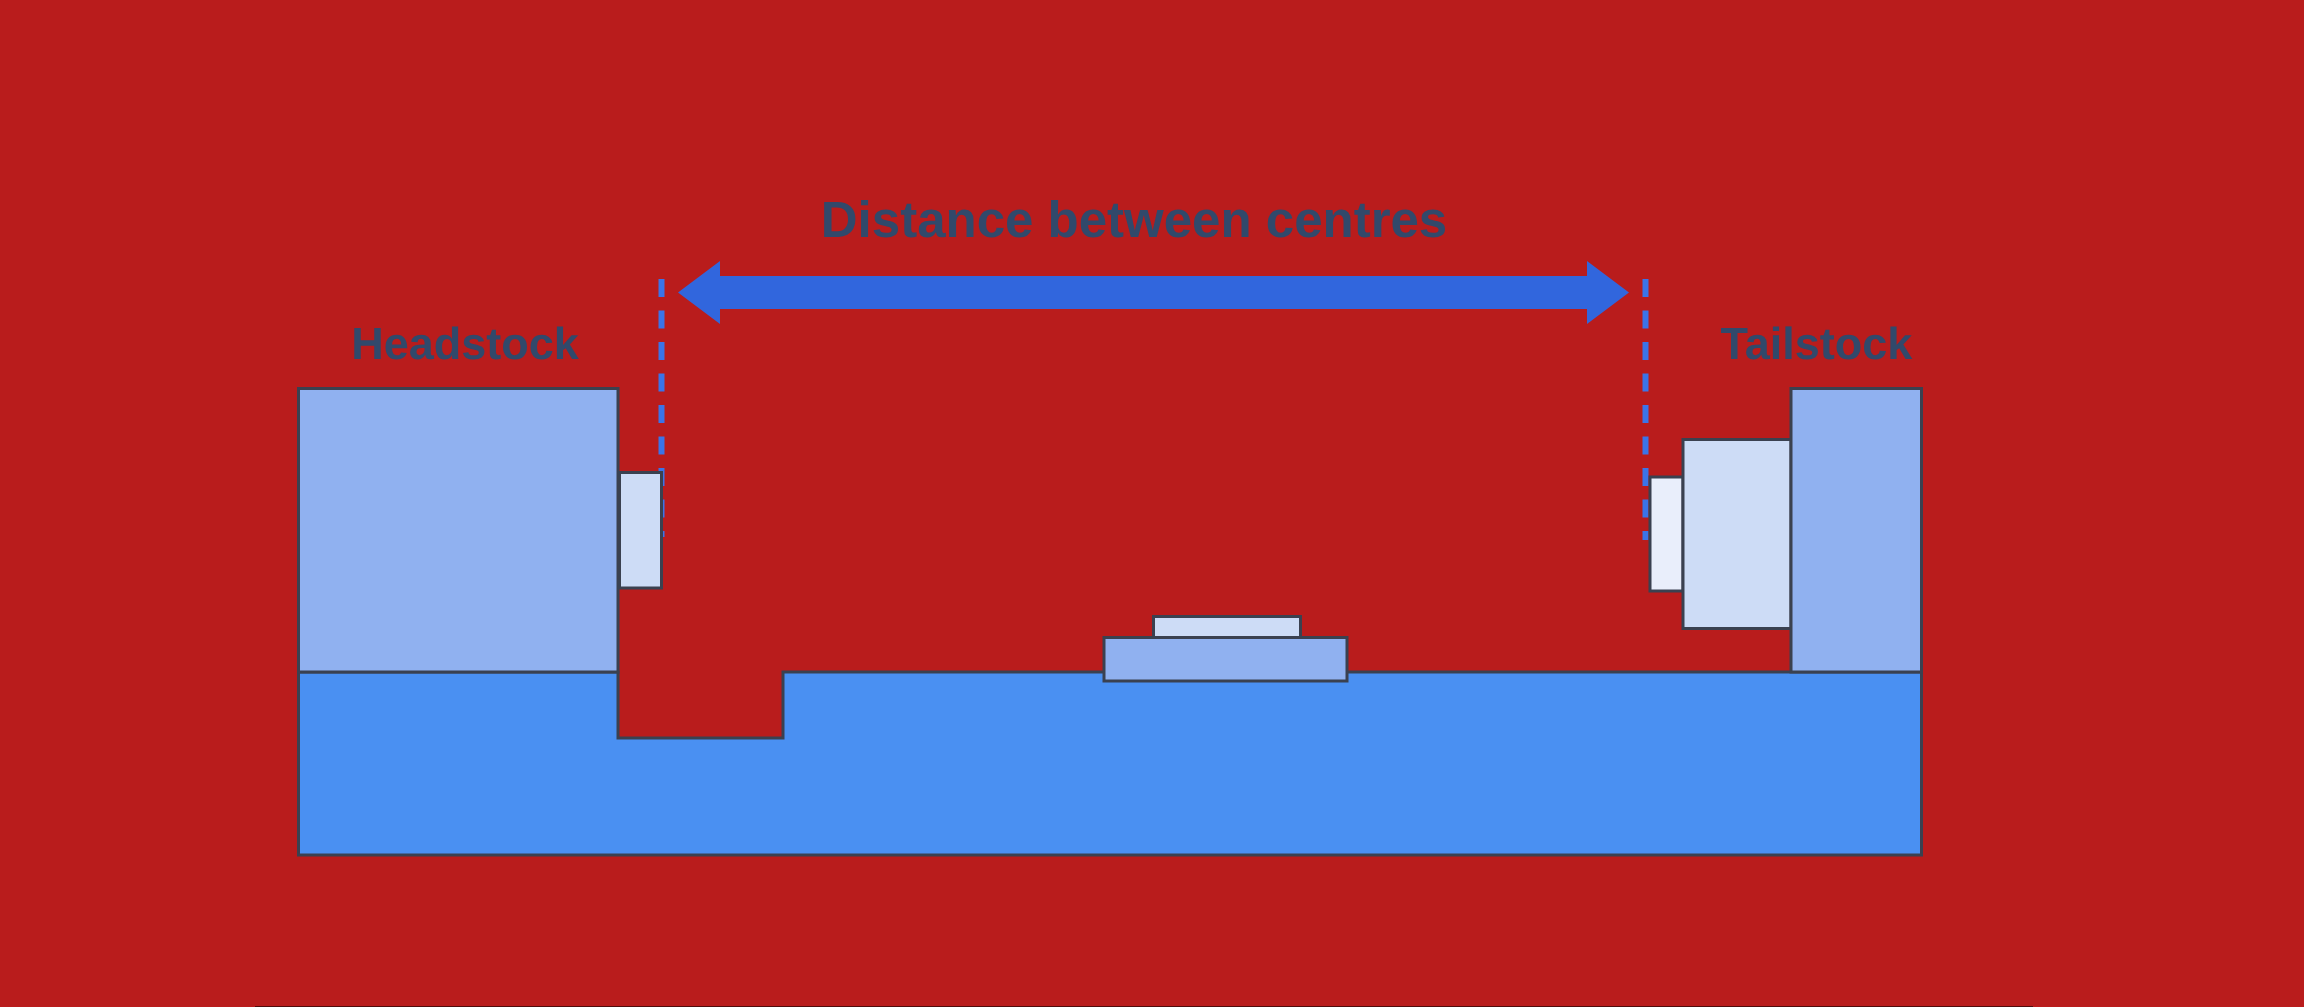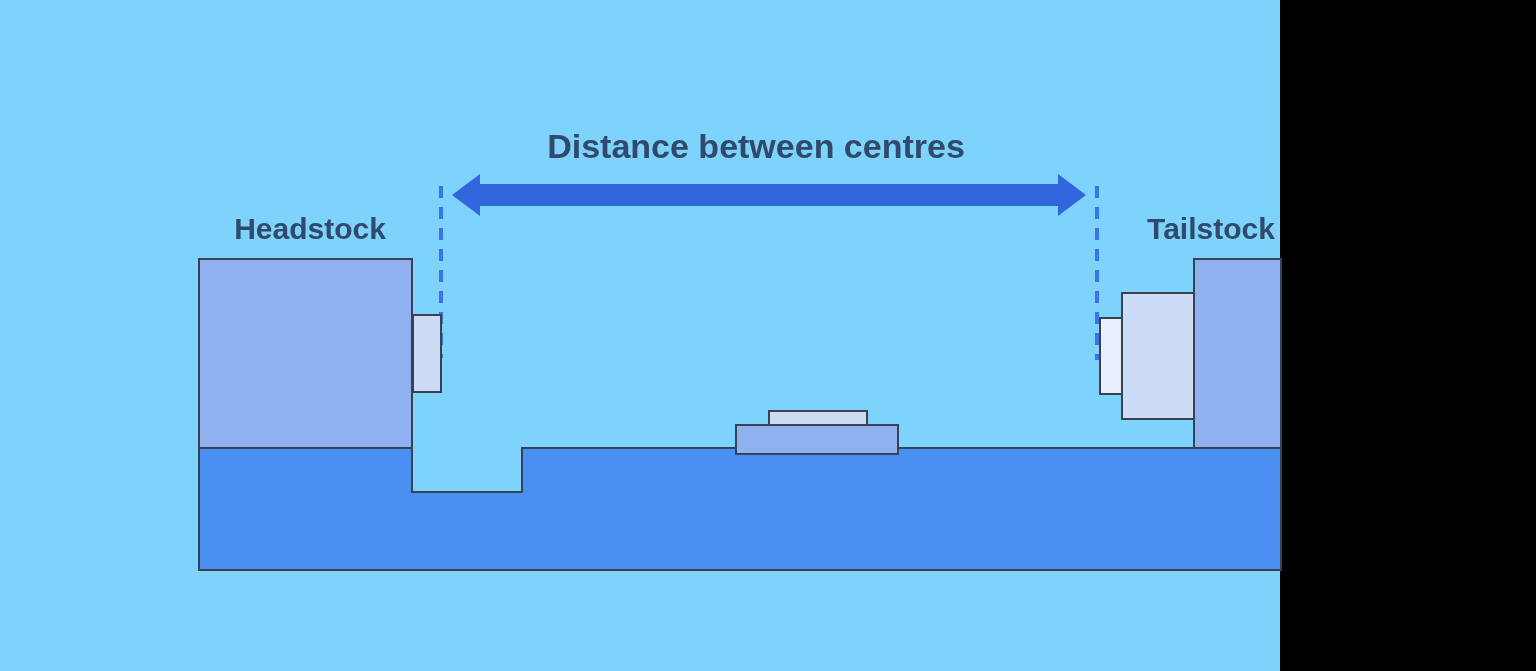--- a/index.html
+++ b/index.html
@@ -6,23 +6,23 @@
     margin: 0;
     padding: 0;
     background: #000000;
     width: 1536px;
     height: 671px;
     overflow: hidden;
     font-family: "Liberation Sans", sans-serif;
   }
   .stage {
     position: relative;
-    width: 1280px;
+    width: 1536px;
     height: 671px;
-    background: #7dd3fc;
+    background: #b91c1c;
     text-decoration: underline;
   }
   .stage svg {
     position: absolute;
     left: 0;
     top: 0;
     width: 1536px;
     height: 671px;
     display: block;
   }

